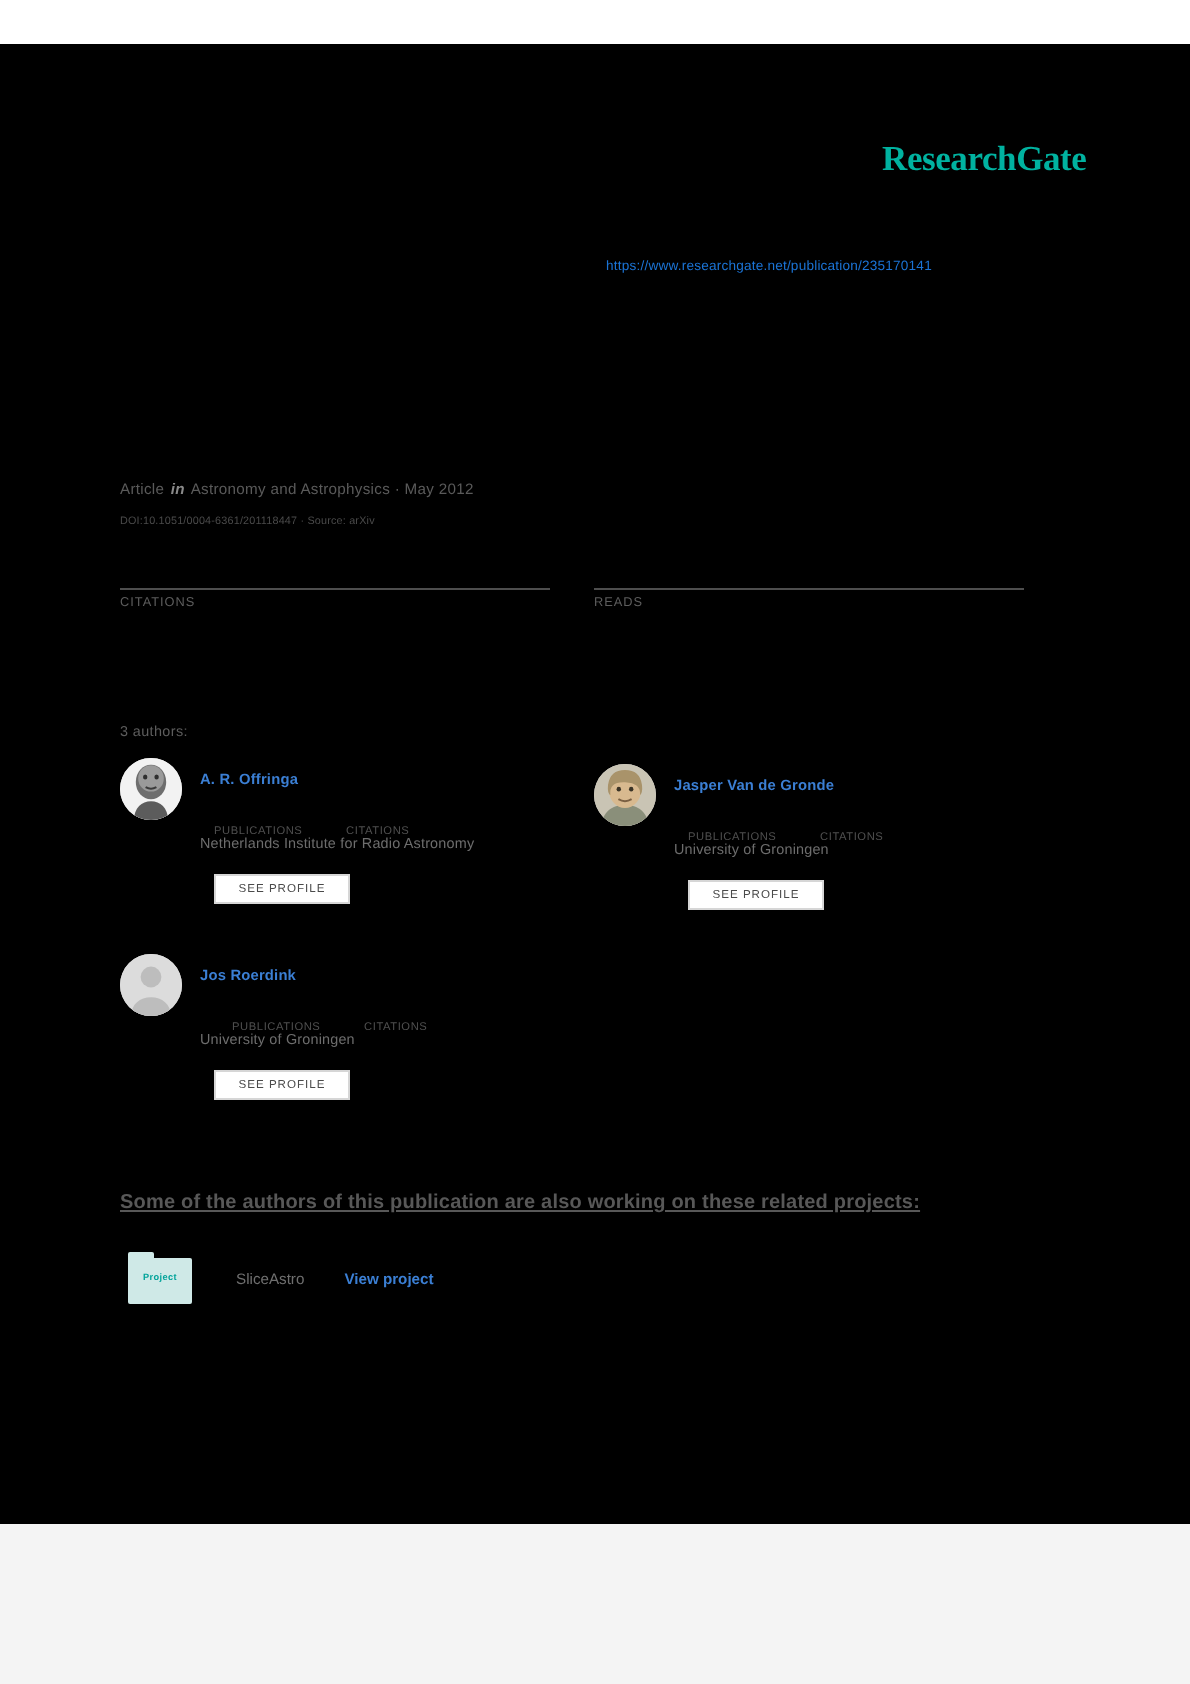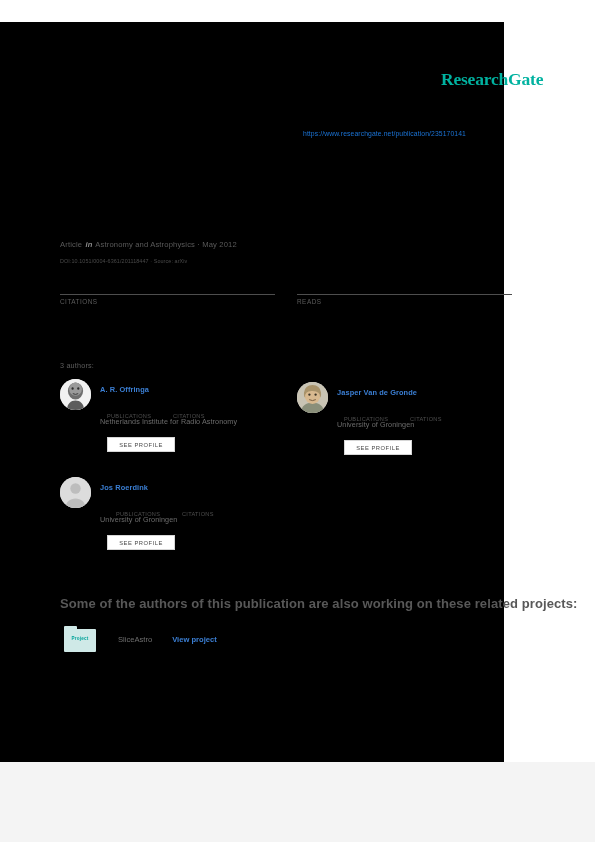--- a/index.html
+++ b/index.html
@@ -22,21 +22,21 @@
   .top-strip {
     position: absolute;
     left: 0; top: 0;
     width: 595px; height: 22px;
     background: #ffffff;
   }
   
   .dark-body {
     position: absolute;
     left: 0; top: 22px;
-    width: 504px;
+    width: 595px;
     height: 740px;
     background: #000000;
   }
   
   .footer-band {
     position: absolute;
     left: 0; top: 762px;
     width: 595px;
     height: 80px;
     background: #f4f4f4;
@@ -215,25 +215,26 @@
     justify-content: center;
     box-sizing: border-box;
   }
   #author-2 .author-stats { left: 56px; }
   #author-2 .see-profile  { left: 47px; }
 
   
   .projects-heading {
     position: absolute;
     left: 60px; top: 574px;
-    font-size: 13px;
+    font-size: 10px;
     font-weight: bold;
     color: #585858;
     letter-spacing: 0.1px;
     white-space: nowrap;
+    text-decoration: underline;
   }
   .project-row {
     position: absolute;
     left: 64px; top: 604px;
     display: flex;
     align-items: center;
   }
   .folder-icon {
     width: 32px;
     height: 26px;

